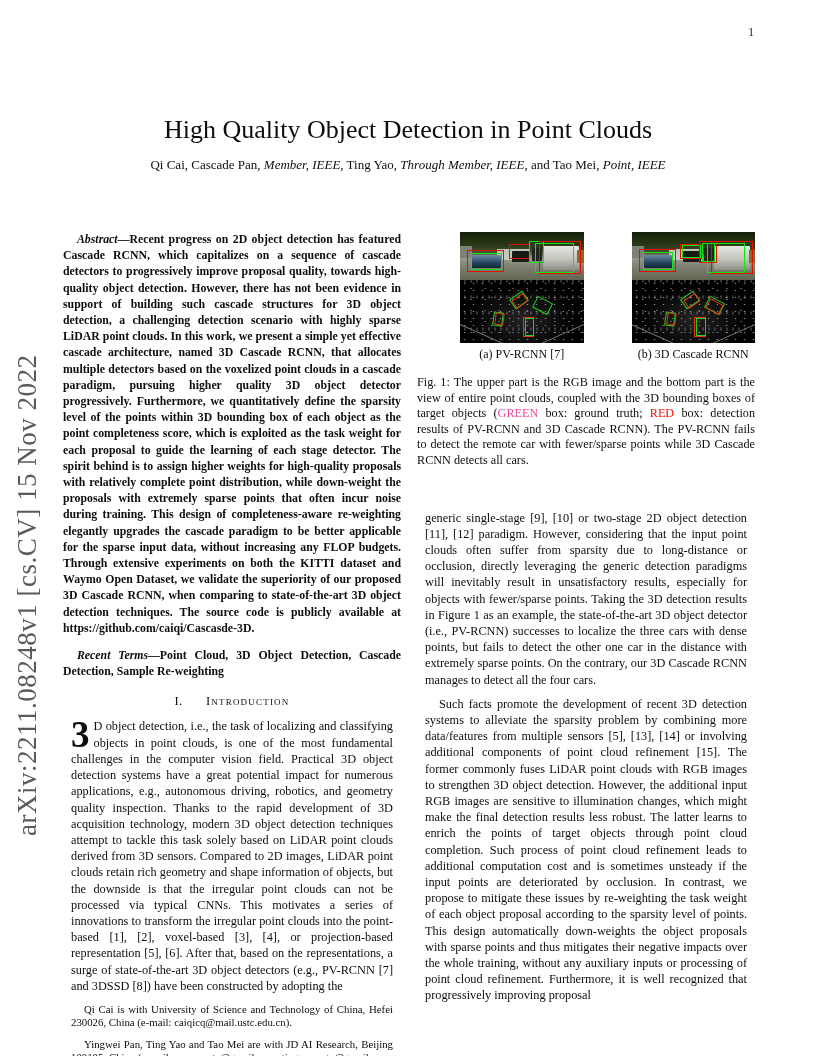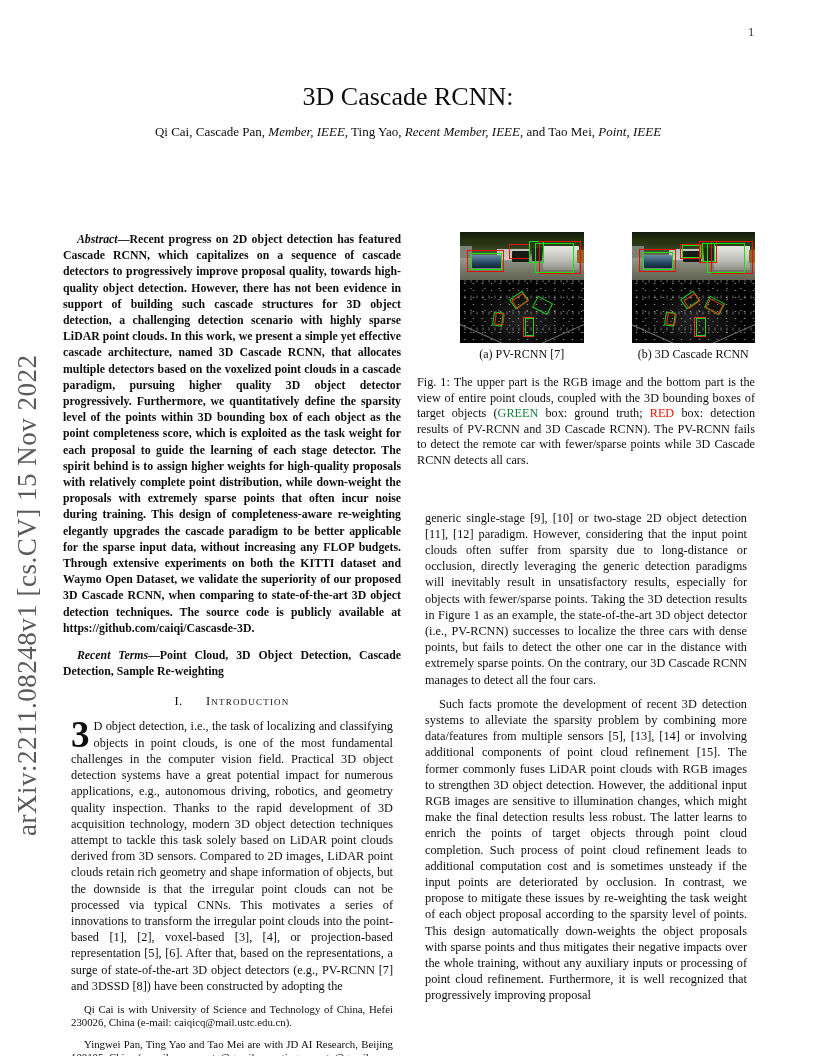--- a/index.html
+++ b/index.html
@@ -66,38 +66,38 @@
     background-position:0 0, 0 0, 4px 3px, 2px 9px;}
   .frustum{position:absolute;height:1px;background:#8a8a8a;opacity:.8;}
   .fl{width:52%;left:-2%;bottom:30%;transform:rotate(24deg);transform-origin:0 50%;}
   .fr{width:52%;right:-2%;bottom:30%;transform:rotate(-24deg);transform-origin:100% 50%;}
   .pcb{position:absolute;box-sizing:border-box;}
   .pcb.g{border:1px solid #1ed31e;}
   .pcb.r{border:1px solid #e13a10;}
 
   .subcaption{margin-top:4px;text-align:center;font-size:12px;line-height:14px;}
   .figcaption{margin-top:14px;font-size:12.2px;line-height:15.6px;}
-  .figcaption .green{color:#15803d;}
+  .figcaption .green{color:#ec4899;}
   .figcaption .red{color:#f01000;}
   .para1{margin-top:41px;}
   .para2{text-indent:14px;margin-top:0;}
 </style>
 </head>
 <body>
 
 <div class="page">
 
   <div class="page-number">1</div>
 
   <div class="arxiv-stamp">arXiv:2211.08248v1  [cs.CV]  15 Nov 2022</div>
 
   <div class="title-block">
-    <h1 class="title"><span>3D Cascade RCNN:</span><br>
-      </h1>
-    <div class="authors"><span>Qi Cai, Cascade Pan, </span><span class="ital">Member, IEEE,</span><span> Ting Yao, </span><span class="ital">Recent Member, IEEE,</span><span> and Tao Mei, </span><span class="ital">Point, IEEE</span></div>
+    <h1 class="title"><br>
+      <span>High Quality Object Detection in Point Clouds</span></h1>
+    <div class="authors"><span>Qi Cai, Cascade Pan, </span><span class="ital">Member, IEEE,</span><span> Ting Yao, </span><span class="ital">Through Member, IEEE,</span><span> and Tao Mei, </span><span class="ital">Point, IEEE</span></div>
   </div>
 
   <div class="col col-left">
     <p class="abstract"><span class="lbl-ital">Abstract</span><span>—Recent progress on 2D object detection has featured Cascade RCNN, which capitalizes on a sequence of cascade detectors to progressively improve proposal quality, towards high-quality object detection. However, there has not been evidence in support of building such cascade structures for 3D object detection, a challenging detection scenario with highly sparse LiDAR point clouds. In this work, we present a simple yet effective cascade architecture, named 3D Cascade RCNN, that allocates multiple detectors based on the voxelized point clouds in a cascade paradigm, pursuing higher quality 3D object detector progressively. Furthermore, we quantitatively define the sparsity level of the points within 3D bounding box of each object as the point completeness score, which is exploited as the task weight for each proposal to guide the learning of each stage detector. The spirit behind is to assign higher weights for high-quality proposals with relatively complete point distribution, while down-weight the proposals with extremely sparse points that often incur noise during training. This design of completeness-aware re-weighting elegantly upgrades the cascade paradigm to be better applicable for the sparse input data, without increasing any FLOP budgets. Through extensive experiments on both the KITTI dataset and Waymo Open Dataset, we validate the superiority of our proposed 3D Cascade RCNN, when comparing to state-of-the-art 3D object detection techniques. The source code is publicly available at https://github.com/caiqi/Cascasde-3D.</span></p>
 
     <p class="index-terms"><span class="lbl-ital">Recent Terms</span><span>—Point Cloud, 3D Object Detection, Cascade Detection, Sample Re-weighting</span></p>
 
     <h2 class="section-head"><span>I.</span>&nbsp;<span class="sc">Introduction</span></h2>
 
     <p class="body-text"><span class="dropcap">3</span><span>D object detection, i.e., the task of localizing and classifying objects in point clouds, is one of the most fundamental challenges in the computer vision field. Practical 3D object detection systems have a great potential impact for numerous applications, e.g., autonomous driving, robotics, and geometry quality inspection. Thanks to the rapid development of 3D acquisition technology, modern 3D object detection techniques attempt to tackle this task solely based on LiDAR point clouds derived from 3D sensors. Compared to 2D images, LiDAR point clouds retain rich geometry and shape information of objects, but the downside is that the irregular point clouds can not be processed via typical CNNs. This motivates a series of innovations to transform the irregular point clouds into the point-based [1], [2], voxel-based [3], [4], or projection-based representation [5], [6]. After that, based on the representations, a surge of state-of-the-art 3D object detectors (e.g., PV-RCNN [7] and 3DSSD [8]) have been constructed by adopting the</span></p>

